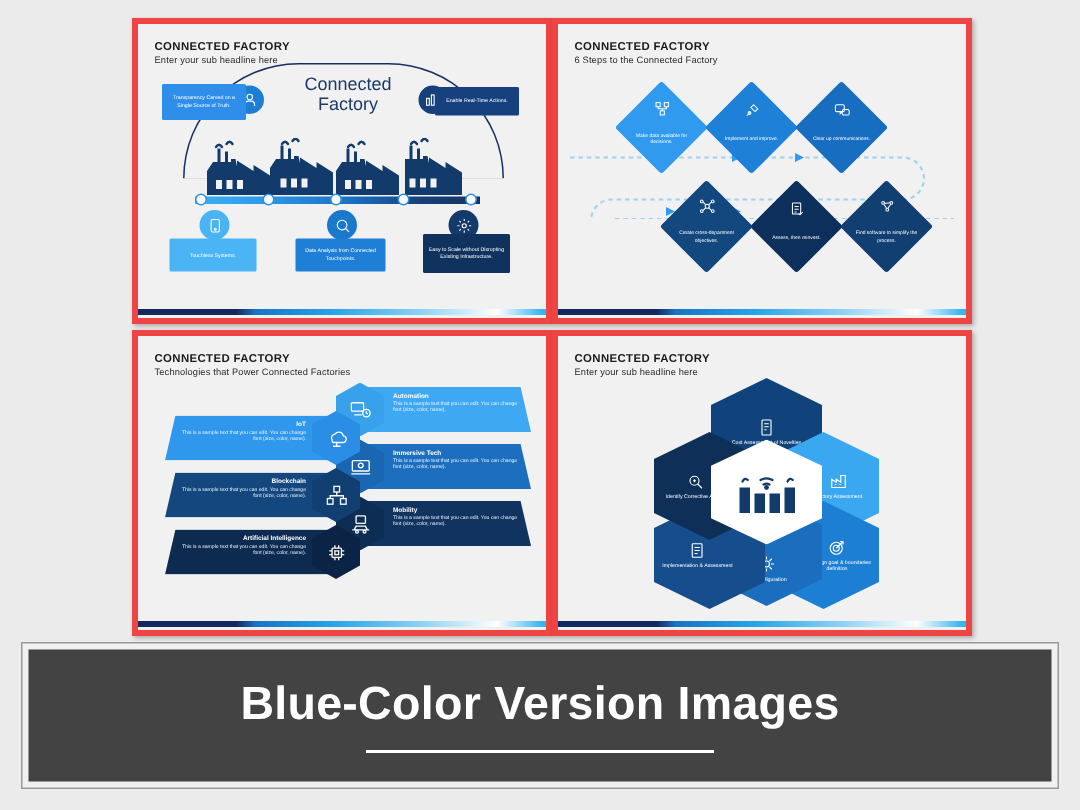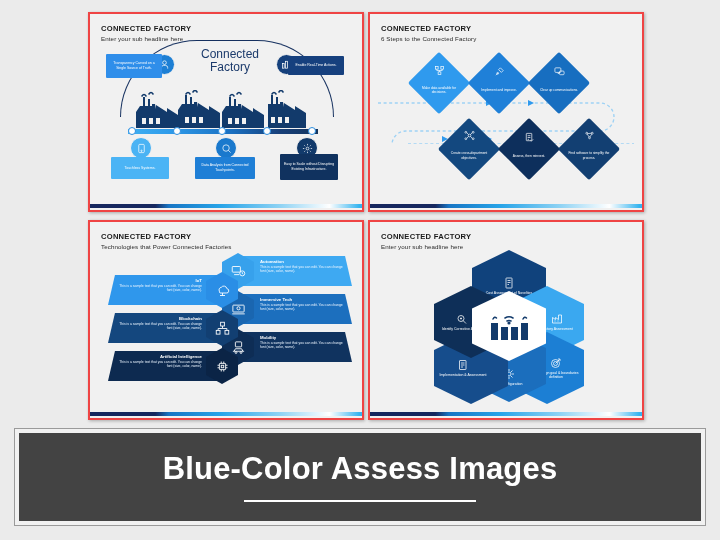--- a/index.html
+++ b/index.html
@@ -8,21 +8,21 @@
     width:720px;height:540px;overflow:hidden;
     background:#ebebeb;
     font-family:"Liberation Sans", sans-serif;
     -webkit-font-smoothing:antialiased;
   }
   .page{position:relative;width:720px;height:540px;}
 
   
   .slide{
     position:absolute;background:#f0f0f0;
-    border:2px solid #ef4444;
+    border:4px solid #ef4444;
     box-shadow:1px 1px 3px rgba(0,0,0,.28);
     overflow:hidden;
   }
   .slide-inner{position:absolute;left:0;top:0;right:0;bottom:0;background:#f1f1f1;}
   .s1{left:88px;top:12px;width:272px;height:196px;}
   .s2{left:368px;top:12px;width:272px;height:196px;}
   .s3{left:88px;top:220px;width:272px;height:196px;}
   .s4{left:368px;top:220px;width:272px;height:196px;}
 
   .slide-title{
@@ -538,18 +538,18 @@
           </span>
         </div>
       </div>
 
       <div class="botbar"></div>
     </div>
   </div>
 
   <div class="banner-outer">
     <div class="banner">
-      <div class="banner-text">Blue-Color Assess Images</div>
+      <div class="banner-text">Blue-Color Version Images</div>
       <div class="banner-rule"></div>
     </div>
   </div>
 
 </div>
 
 </body></html>

